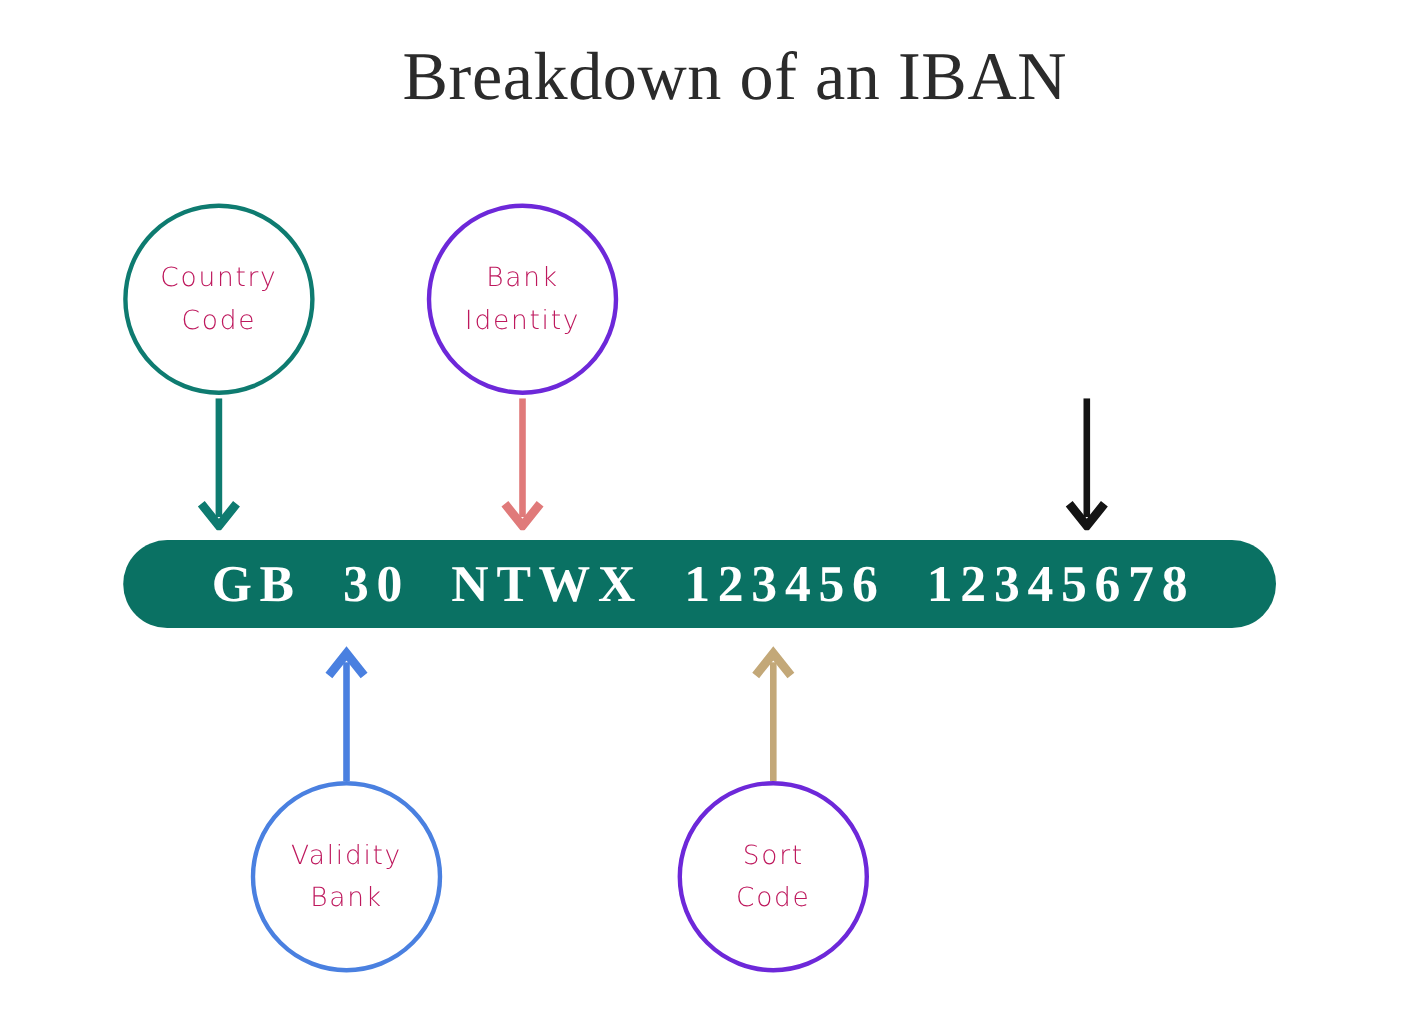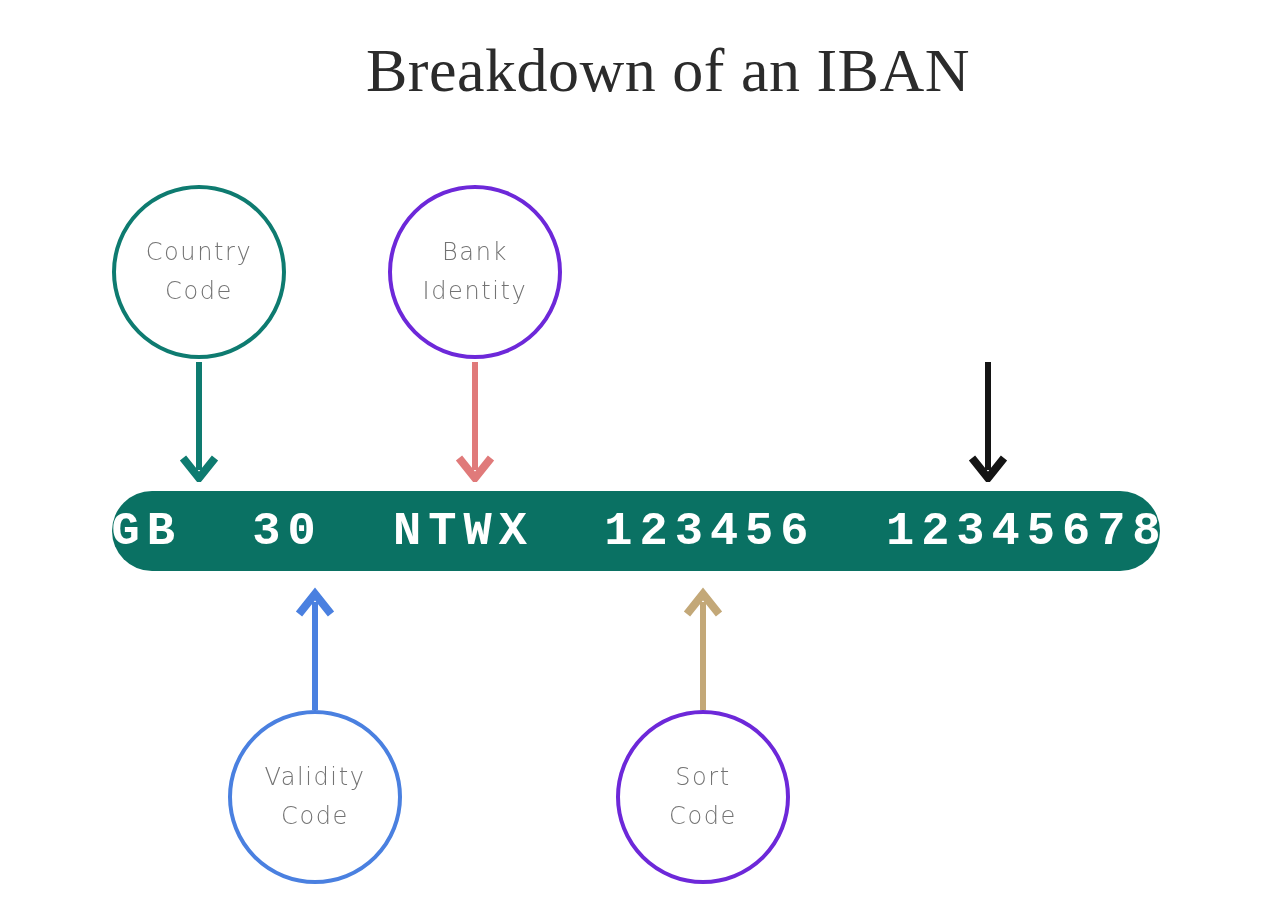--- a/index.html
+++ b/index.html
@@ -48,21 +48,21 @@
     display: flex;
     align-items: center;
     justify-content: center;
   }
   .bubble .bubble-text {
     font-family: "DejaVu Sans", "Liberation Sans", sans-serif;
     font-size: 24px;
     font-weight: 300;
     line-height: 1.62;
     letter-spacing: 1.6px;
-    color: #737373;
+    color: #be185d;
     text-align: center;
     white-space: pre-line;
     padding: 0 8px;
   }
 
   .bubble.c-country  { left: 112px; top: 185px; border: 4px solid #0E7B70; }
   .bubble.c-bank     { left: 388px; top: 185px; border: 4px solid #6d28d9; }
   .bubble.c-account  { left: 901px; top: 185px; border: 4px solid #141414; }
   .bubble.c-validity { left: 228px; top: 710px; border: 4px solid #4A80E0; }
   .bubble.c-sort     { left: 616px; top: 710px; border: 4px solid #6d28d9; }
@@ -85,21 +85,21 @@
     width: 1048px;
     height: 80px;
     background: #0A7163;
     border-radius: 40px;
     display: flex;
     align-items: center;
     justify-content: center;
     box-sizing: border-box;
   }
   .iban-text {
-    font-family: Liberation Mono, monospace;
+    font-family: Liberation Serif, serif;
     font-size: 47px;
     font-weight: 700;
     color: #ffffff;
     letter-spacing: 7px;
     white-space: pre;
     padding-left: 7px;
     line-height: 1;
   }
 </style>
 </head>
@@ -154,21 +154,21 @@
 
   <div class="arrow a-sort">
     <svg width="60" height="124" viewBox="0 0 60 124" aria-hidden="true">
       <line x1="30" y1="16" x2="30" y2="124" stroke="#C3A878" stroke-width="6"></line>
       <path d="M14 28 L30 8 L46 28" fill="none" stroke="#C3A878" stroke-width="8" stroke-linecap="butt" stroke-linejoin="miter"></path>
     </svg>
   </div>
 
   <div class="bubble c-validity">
     <span class="bubble-text">Validity
-Code</span>
+Bank</span>
   </div>
 
   <div class="bubble c-sort">
     <span class="bubble-text">Sort
 Code</span>
   </div>
 
 </div>
 
 </body></html>

